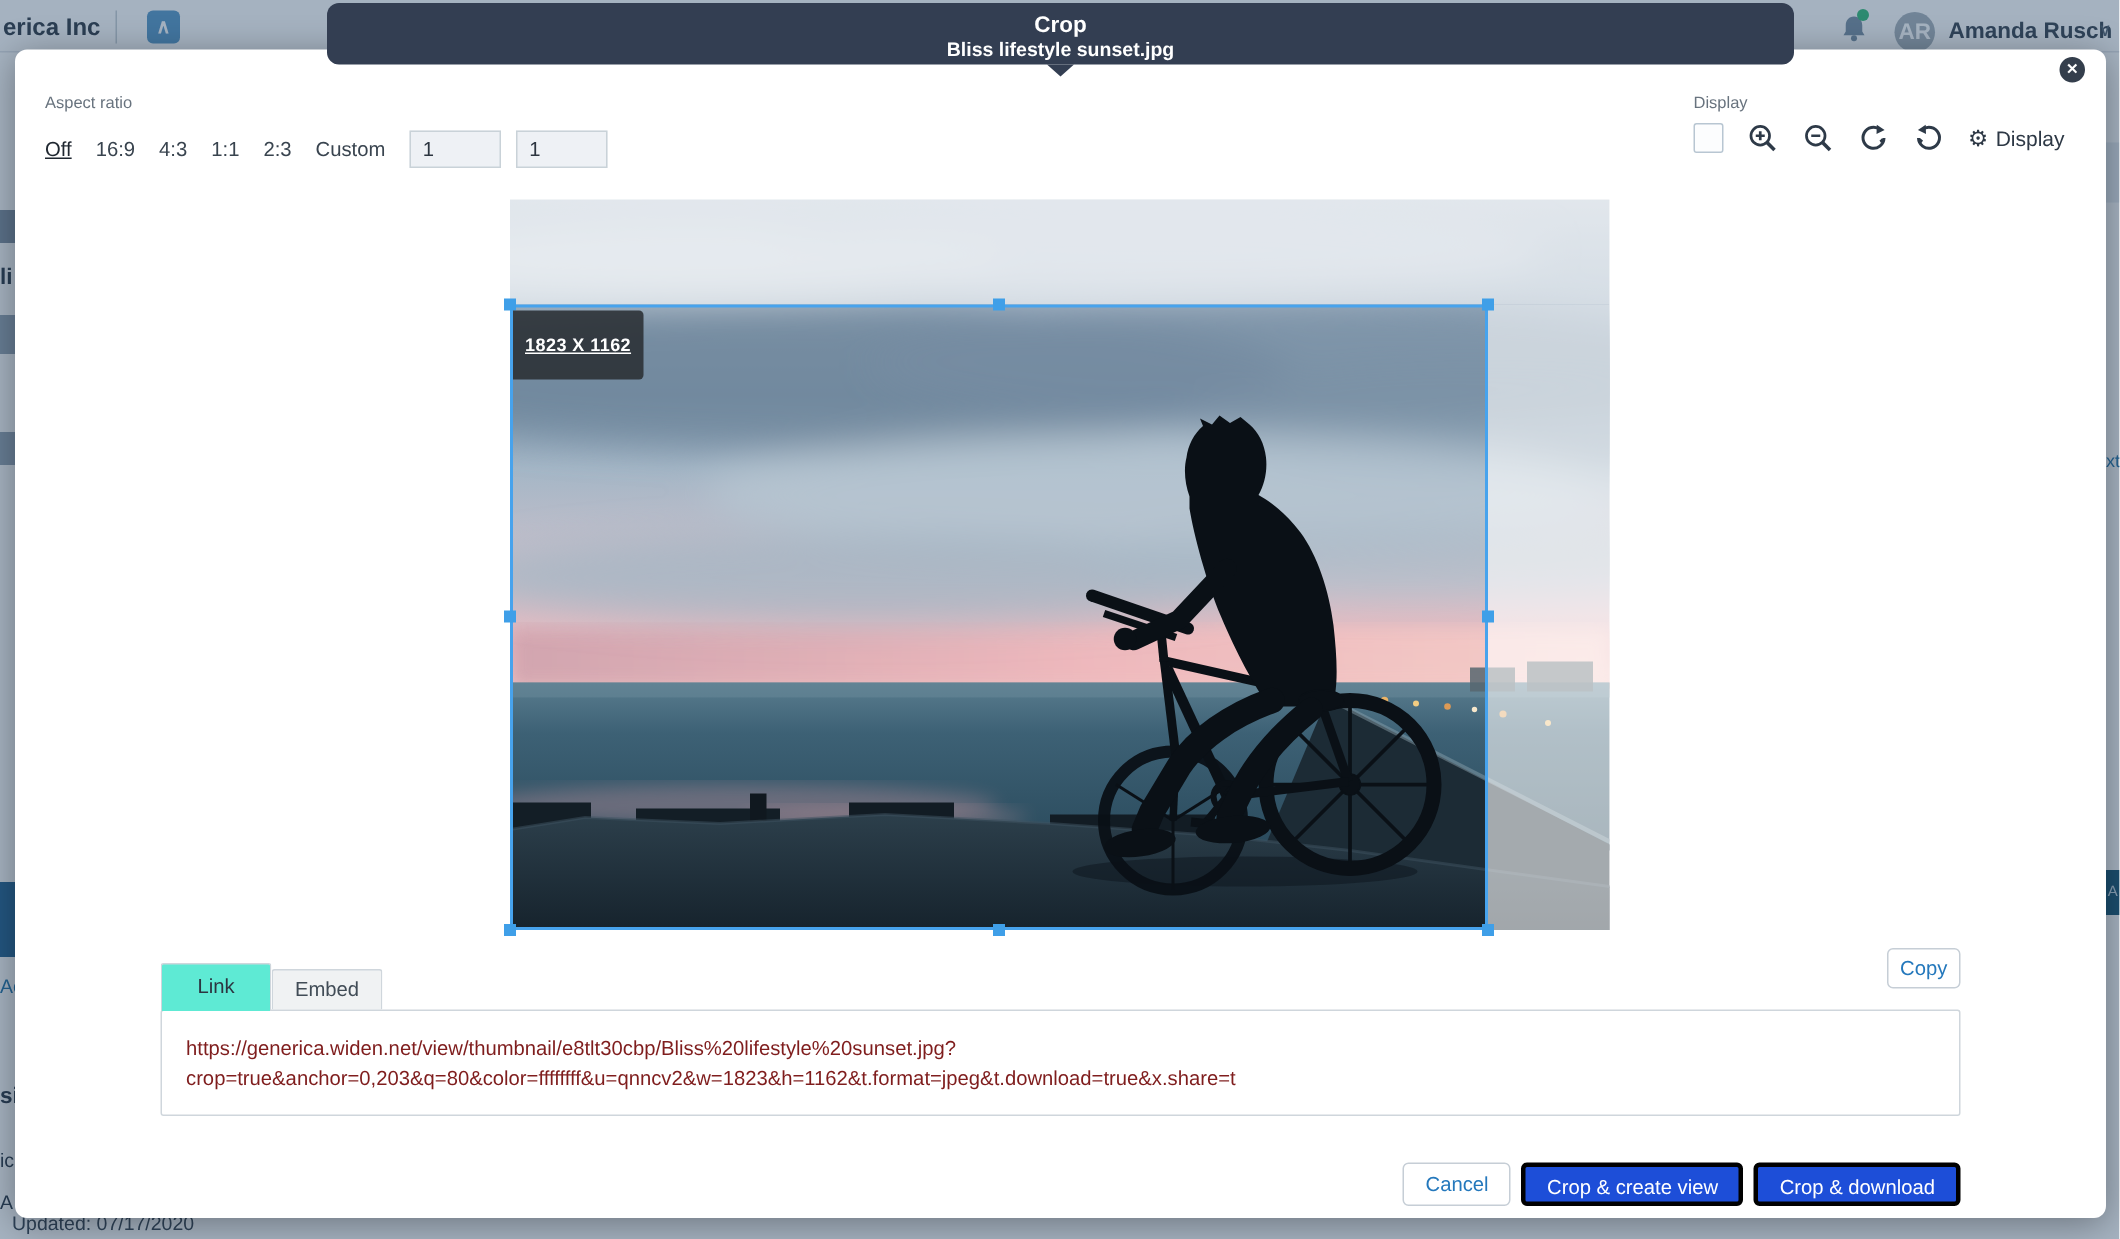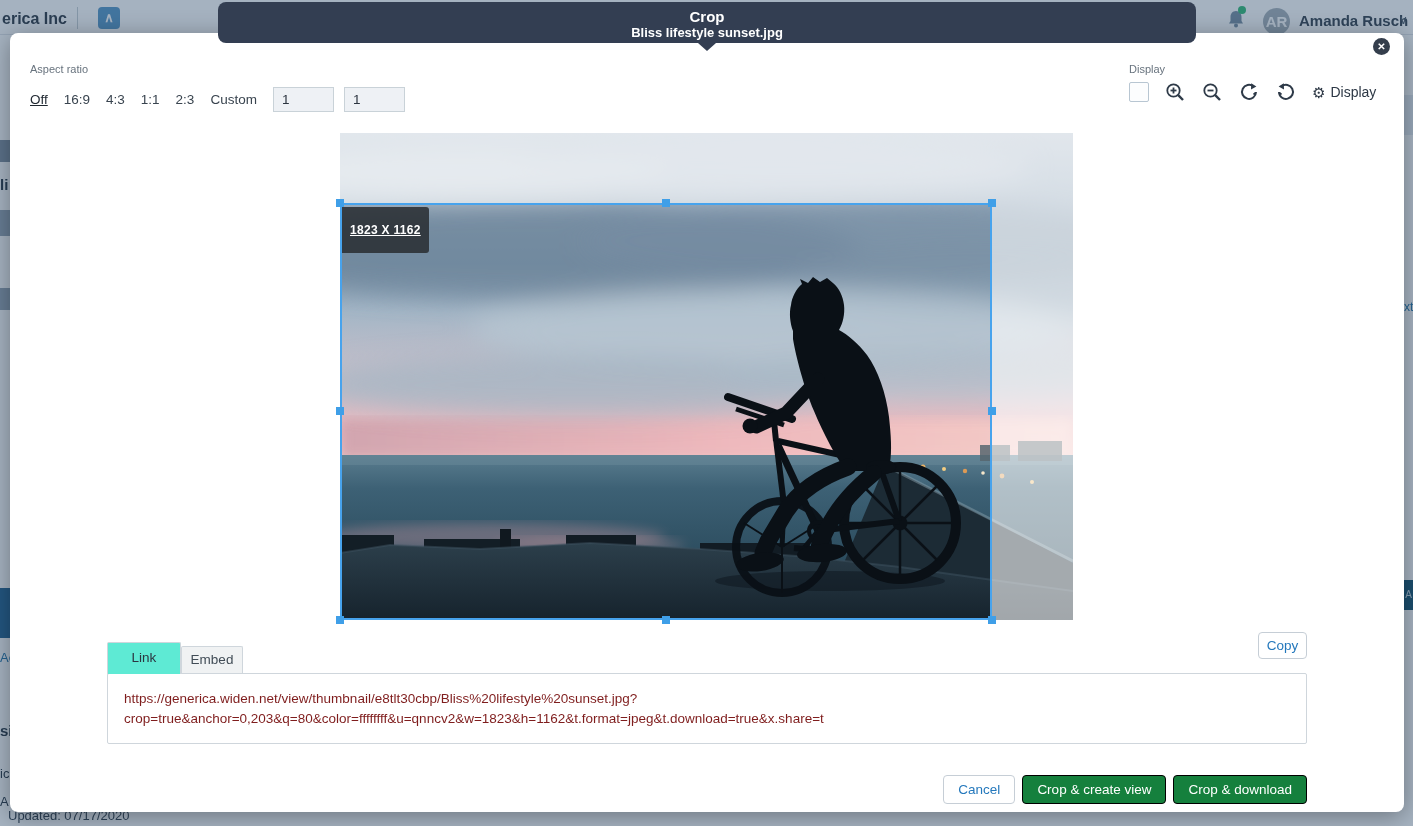--- a/index.html
+++ b/index.html
@@ -60,29 +60,29 @@
   .lighten-top { position:absolute; left:0; top:0; width:733px; height:70px; background:rgba(255,255,255,.6); }
   .lighten-right { position:absolute; left:652px; top:70px; width:81px; height:417px; background:rgba(255,255,255,.6); }
   .crop-frame { position:absolute; left:0; top:70px; width:652px; height:417px; border:2px solid #47a3ed; cursor:move; }
   .handle { position:absolute; width:8px; height:8px; background:#3f9fe8; cursor:pointer; }
   .crop-badge { position:absolute; left:2px; top:74px; background:rgba(42,47,51,.88); color:#fff; font-size:12px; font-weight:bold; padding:16px 8px; border-radius:0 3px 3px 0; letter-spacing:.3px;text-decoration:underline; }
 
   
   .tabs { position:absolute; left:97px; top:609px; display:flex; align-items:flex-end; }
   .tab { font-size:13.5px; text-align:center; cursor:pointer; border:1px solid #cfd6dc; border-bottom:none; border-radius:2px 2px 0 0; }
   .tab.active { width:74px; height:32px; line-height:30px; background:#5eead4; color:#2c3540; position:relative; z-index:2; margin-bottom:-1px; }
-  .tab.inactive { width:62px; height:27px; line-height:26px; background:#f0f2f3; color:#414c56; margin-left:0; }
+  .tab.inactive { width:74px; height:27px; line-height:26px; background:#f0f2f3; color:#414c56; margin-left:0; }
   .url-box { position:absolute; left:97px; top:640px; width:1200px; height:71px; border:1px solid #cfd6dc; border-radius:2px; background:#fff; padding:15px 16px 0; font-size:13.5px; line-height:20px; color:#7f1d1d; z-index:1; }
   .copy-btn { position:absolute; right:97px; top:599px; width:49px; height:27px; background:#fff; border:1px solid #c6ced6; border-radius:4px; color:#2478bc; font-size:13.5px; text-align:center; line-height:25px; cursor:pointer; }
 
   
   .actions { position:absolute; right:97px; top:742px; display:flex; gap:7px; }
   .btn { height:29px; border-radius:4px; font-family:"Liberation Sans",sans-serif; font-size:13.5px; padding:0 14px; line-height:27px; cursor:pointer; white-space:nowrap; }
   .btn-secondary { background:#fff; border:1px solid #c6ced6; color:#2478bc; }
-  .btn-primary { background:#15803d; border:1px solid #000000; color:#fff; }
+  .btn-primary { background:#1d4ed8; border:3px solid #000000; color:#fff; }
 </style>
 </head>
 <body>
 
 <div class="stage">
 
   <div class="backdrop">
     <div class="topbar">
       <div class="company">erica Inc</div>
       <div class="tb-divider"></div>

